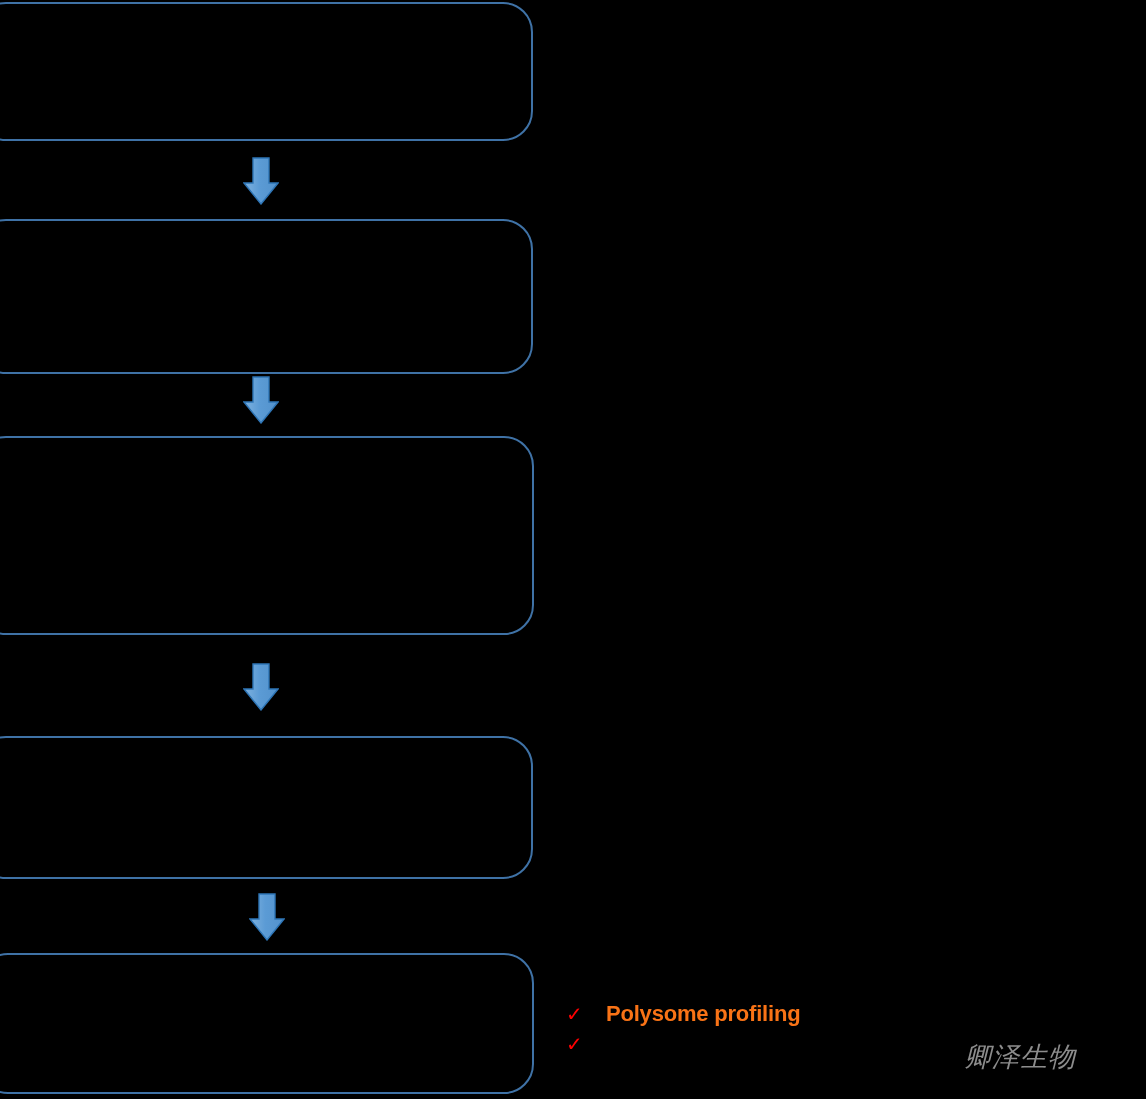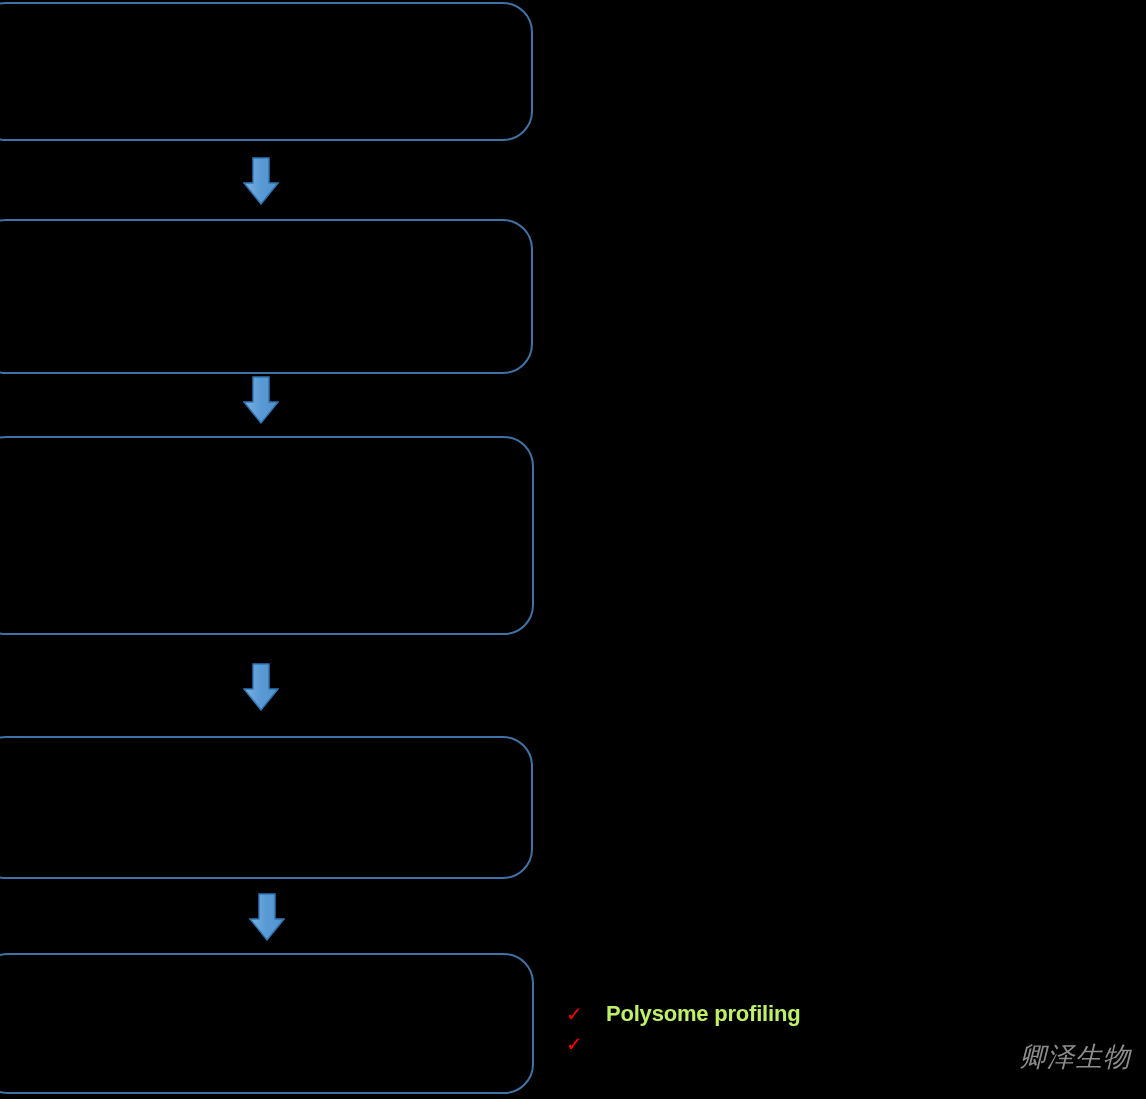--- a/index.html
+++ b/index.html
@@ -76,33 +76,33 @@
   .bullet-row:last-child { margin-bottom: 0; }
   .check-mark {
     color: #FF0000;
     font-size: 20px;
     line-height: 1;
     width: 40px;
     flex: 0 0 40px;
     font-family: "DejaVu Sans", sans-serif;
   }
   .bullet-text {
-    color: #bef264;
+    color: #f97316;
     font-size: 22px;
     font-weight: bold;
     line-height: 1.15;
     letter-spacing: -0.2px;
     white-space: nowrap;
     font-family: "Liberation Sans", sans-serif;
   }
 
   
   .watermark {
     position: absolute;
-    left: 1019px;
+    left: 964px;
     top: 1039px;
     color: #8C8C8C;
     font-size: 27px;
     font-style: italic;
     font-weight: normal;
     letter-spacing: 1px;
     white-space: nowrap;
     font-family: "DejaVu Sans", sans-serif;
   }
 </style>

